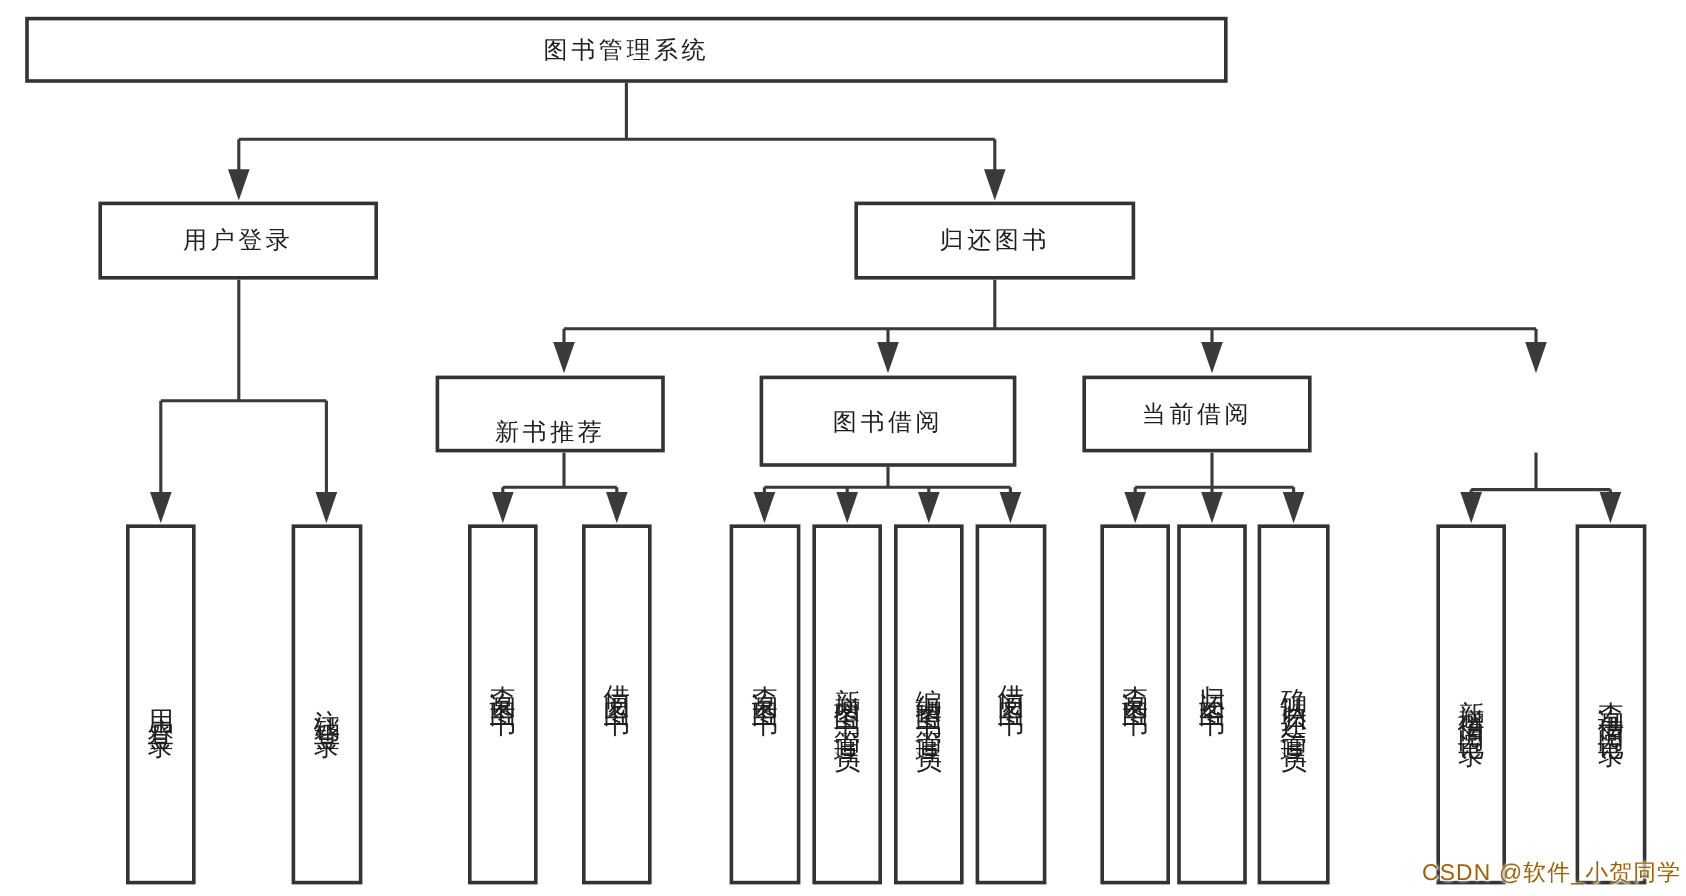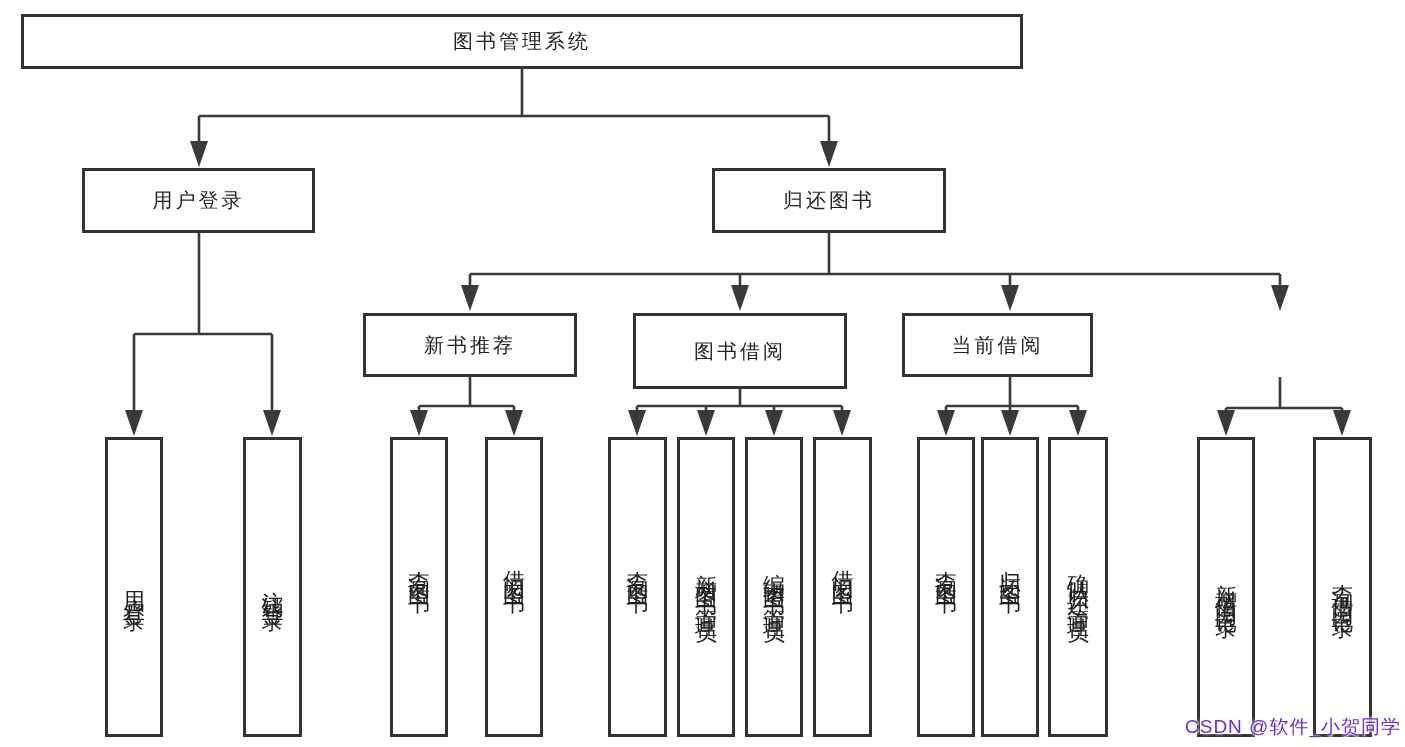--- a/index.html
+++ b/index.html
@@ -15,21 +15,21 @@
     display:flex;align-items:center;justify-content:center;z-index:2;color:#1f1f1f;
   }
   .hlabel{font-size:20px;letter-spacing:3px;white-space:nowrap;}
   .vlabel{
     writing-mode:vertical-rl;text-orientation:mixed;
     font-size:22px;letter-spacing:7px;line-height:1;white-space:nowrap;
   }
   .shift-up .vlabel{margin-bottom:40px;}
   .watermark{
     position:absolute;left:1185px;top:714px;z-index:5;
-    font-size:19px;color:#6d28d9;letter-spacing:1px;white-space:nowrap;
+    font-size:19px;color:#a16207;letter-spacing:1px;white-space:nowrap;
     text-shadow:0 0 2px #ffffff,0 0 4px #ffffff,1px 1px 2px #ffffff;
   }
 </style>
 </head>
 <body>
 
 <div class="canvas">
 
   <svg class="wires" viewBox="0 0 1405 747" xmlns="http://www.w3.org/2000/svg">
     <path class="wire" d="
@@ -91,21 +91,21 @@
     <span class="hlabel">图书管理系统</span>
   </div>
 
   <div class="node" style="left:82px;top:168px;width:233px;height:65px;">
     <span class="hlabel">用户登录</span>
   </div>
   <div class="node" style="left:712px;top:168px;width:234px;height:65px;">
     <span class="hlabel">归还图书</span>
   </div>
 
-  <div class="node" style="left:363px;top:313px;width:214px;height:64px;">
+  <div class="node" style="left:363px;top:313px;width:191px;height:64px;align-items:flex-end;">
     <span class="hlabel">新书推荐</span>
   </div>
   <div class="node" style="left:633px;top:313px;width:214px;height:76px;">
     <span class="hlabel">图书借阅</span>
   </div>
   <div class="node" style="left:902px;top:313px;width:191px;height:64px;">
     <span class="hlabel">当前借阅</span>
   </div>
 
   <div class="node leaf" style="left:105px;top:437px;width:58px;height:300px;">

